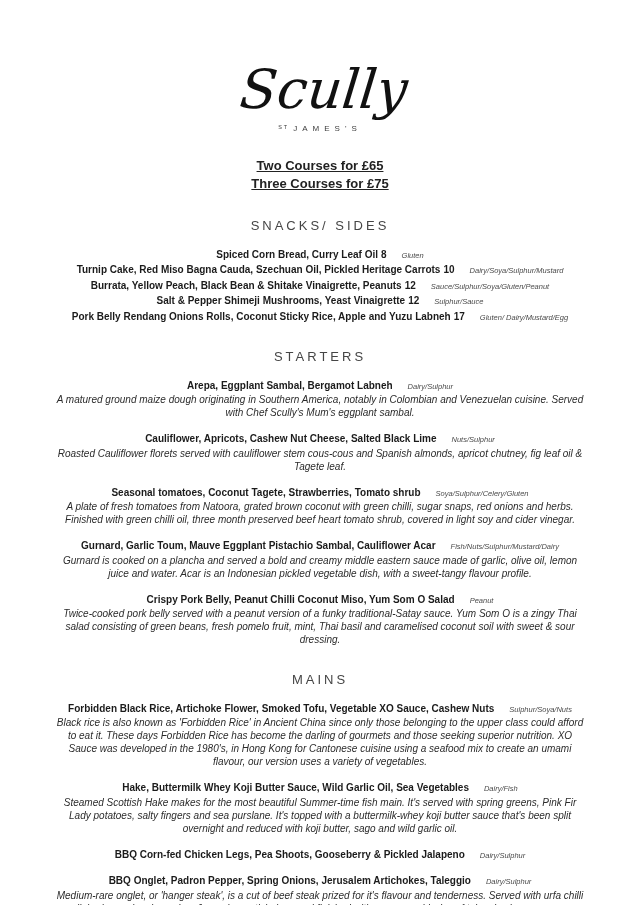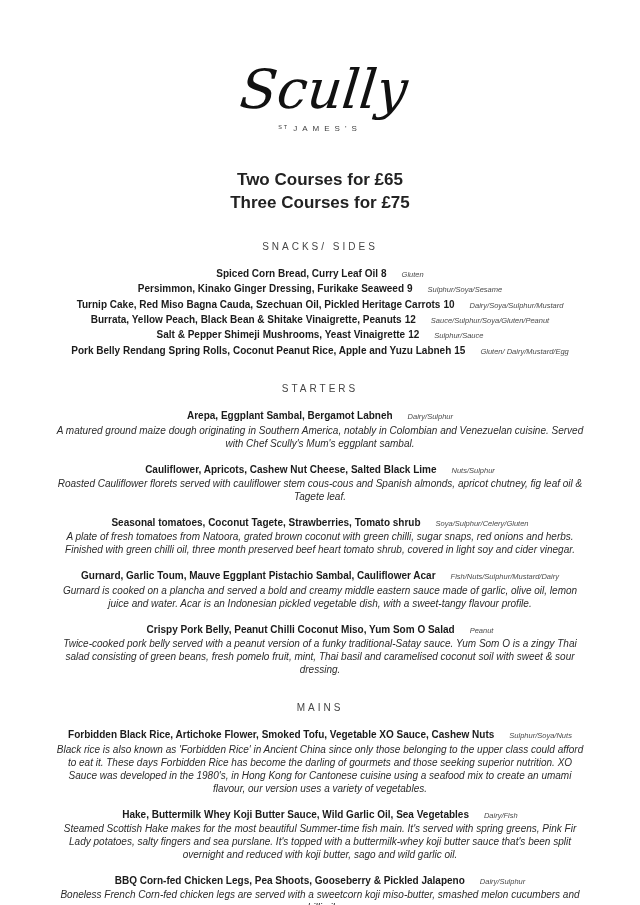--- a/index.html
+++ b/index.html
@@ -15,26 +15,26 @@
   
   .logo-block { text-align: center; }
   .logo-svg { display: block; margin: 0 auto; }
   .logo-sub {
     font-size: 8px; letter-spacing: 5px; color: #3c3c3c;
     margin-top: 0px; font-weight: 400;
   }
   .logo-sub .st { font-size: 5.5px; vertical-align: 2px; letter-spacing: 2px; margin-right: 4px; }
 
   
-  .pricing { margin-top: 36px; font-weight: 700; font-size: 17px; line-height: 1.35; color: #222; }
+  .pricing { margin-top: 24px; font-weight: 700; font-size: 13px; line-height: 1.35; color: #222; text-decoration: underline; }
 
   
   .menu-section { margin-top: 26px; }
   .section-title {
-    font-size: 10px; letter-spacing: 3px; color: #454545;
+    font-size: 13px; letter-spacing: 3px; color: #454545;
     font-weight: 400; margin-bottom: 15px;
   }
   .section-items { width: 580px; margin: 0 auto; }
 
   .menu-item { margin-bottom: 2px; }
   .menu-item.with-desc { margin-bottom: 13px; }
   .item-line { font-size: 10px; font-weight: 700; color: #1b1b1b; line-height: 1.34; }
   .dish-price { margin-left: 3px; }
   .dish-allergens {
     font-size: 7.5px; font-style: italic; font-weight: 400;
@@ -66,33 +66,30 @@
   </div>
 
   <div id="menu-sections">
       <section class="menu-section">
         <div class="section-title">SNACKS/ SIDES</div>
         <div class="section-items">
           <div class="menu-item">
             <div class="item-line"><span class="dish-name">Spiced Corn Bread, Curry Leaf Oil</span><span class="dish-price">8</span><span class="dish-allergens">Gluten</span></div>
           </div>
           <div class="menu-item">
-            <div class="item-line"><span class="dish-name">Persimmon, Kinako Ginger Dressing, Furikake Seaweed</span><span class="dish-price">9</span><span class="dish-allergens">Sulphur/Soya/Sesame</span></div>
-          </div>
-          <div class="menu-item">
             <div class="item-line"><span class="dish-name">Turnip Cake, Red Miso Bagna Cauda, Szechuan Oil, Pickled Heritage Carrots</span><span class="dish-price">10</span><span class="dish-allergens">Dairy/Soya/Sulphur/Mustard</span></div>
           </div>
           <div class="menu-item">
             <div class="item-line"><span class="dish-name">Burrata, Yellow Peach, Black Bean &amp; Shitake Vinaigrette, Peanuts</span><span class="dish-price">12</span><span class="dish-allergens">Sauce/Sulphur/Soya/Gluten/Peanut</span></div>
           </div>
           <div class="menu-item">
             <div class="item-line"><span class="dish-name">Salt &amp; Pepper Shimeji Mushrooms, Yeast Vinaigrette</span><span class="dish-price">12</span><span class="dish-allergens">Sulphur/Sauce</span></div>
           </div>
           <div class="menu-item">
-            <div class="item-line"><span class="dish-name">Pork Belly Rendang Spring Rolls, Coconut Peanut Rice, Apple and Yuzu Labneh</span><span class="dish-price">15</span><span class="dish-allergens">Gluten/ Dairy/Mustard/Egg</span></div>
+            <div class="item-line"><span class="dish-name">Pork Belly Rendang Onions Rolls, Coconut Sticky Rice, Apple and Yuzu Labneh</span><span class="dish-price">17</span><span class="dish-allergens">Gluten/ Dairy/Mustard/Egg</span></div>
           </div>
         </div>
       </section>
       <section class="menu-section">
         <div class="section-title">STARTERS</div>
         <div class="section-items">
           <div class="menu-item with-desc">
             <div class="item-line"><span class="dish-name">Arepa, Eggplant Sambal, Bergamot Labneh</span><span class="dish-allergens">Dairy/Sulphur</span></div>
             <div class="dish-desc">A matured ground maize dough originating in Southern America, notably in Colombian and Venezuelan cuisine. Served with Chef Scully's Mum's eggplant sambal.</div>
           </div>
@@ -120,22 +117,22 @@
           <div class="menu-item with-desc">
             <div class="item-line"><span class="dish-name">Forbidden Black Rice, Artichoke Flower, Smoked Tofu, Vegetable XO Sauce, Cashew Nuts</span><span class="dish-allergens">Sulphur/Soya/Nuts</span></div>
             <div class="dish-desc">Black rice is also known as 'Forbidden Rice' in Ancient China since only those belonging to the upper class could afford to eat it. These days Forbidden Rice has become the darling of gourmets and those seeking superior nutrition. XO Sauce was developed in the 1980's, in Hong Kong for Cantonese cuisine using a seafood mix to create an umami flavour, our version uses a variety of vegetables.</div>
           </div>
           <div class="menu-item with-desc">
             <div class="item-line"><span class="dish-name">Hake, Buttermilk Whey Koji Butter Sauce, Wild Garlic Oil, Sea Vegetables</span><span class="dish-allergens">Dairy/Fish</span></div>
             <div class="dish-desc">Steamed Scottish Hake makes for the most beautiful Summer-time fish main. It's served with spring greens, Pink Fir Lady potatoes, salty fingers and sea purslane. It's topped with a buttermilk-whey koji butter sauce that's been split overnight and reduced with koji butter, sago and wild garlic oil.</div>
           </div>
           <div class="menu-item with-desc">
             <div class="item-line"><span class="dish-name">BBQ Corn-fed Chicken Legs, Pea Shoots, Gooseberry &amp; Pickled Jalapeno</span><span class="dish-allergens">Dairy/Sulphur</span></div>
-            <div class="dish-desc">Boneless French Corn-fed chicken legs are served with a sweetcorn koji miso-butter, smashed melon cucumbers and chilli oil.</div>
           </div>
           <div class="menu-item with-desc">
+            <div class="item-line"><span class="dish-name">BBQ Onglet, Padron Pepper, Spring Onions, Jerusalem Artichokes, Taleggio</span><span class="dish-allergens">Dairy/Sulphur</span></div>
             <div class="dish-desc">Medium-rare onglet, or 'hanger steak', is a cut of beef steak prized for it's flavour and tenderness. Served with urfa chilli oil, barbecued spring onion, Jerusalem artichokes, and finished with generous drizzles of taleggio cheese sauce.</div>
           </div>
         </div>
       </section>
     </div>
 
 </div>
 
 </body></html>

